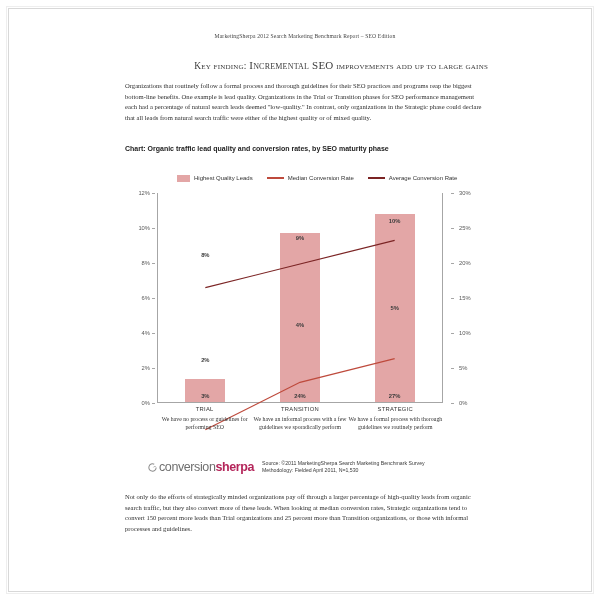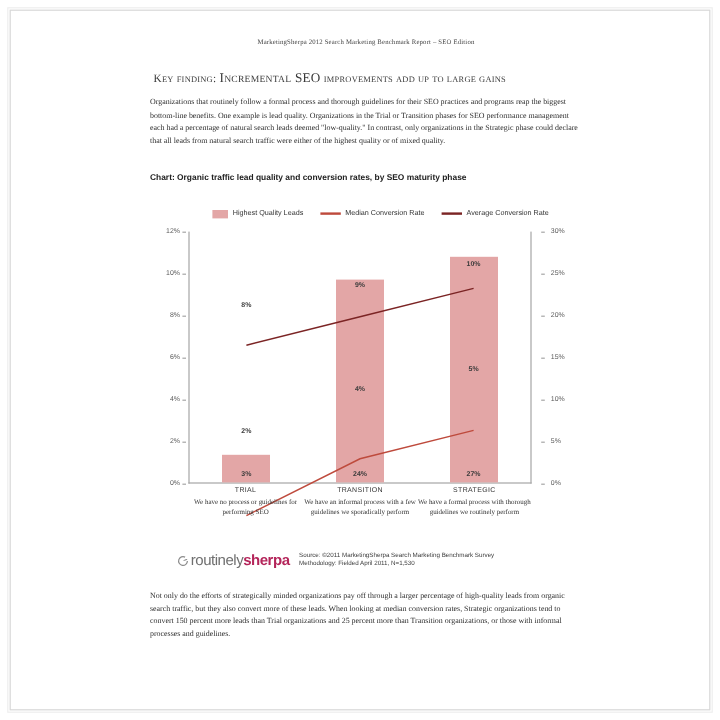--- a/index.html
+++ b/index.html
@@ -19,21 +19,21 @@
 
   .running-head{
     position:absolute;left:0;top:33px;width:360px;text-align:center;
     font-size:5.6px;color:#444;letter-spacing:.15px;
     font-family:"Liberation Serif",serif;
   }
 
   .key-finding{
     position:absolute;left:3px;top:59px;width:360px;
     font-size:10px;color:#3a3a3a;font-variant:small-caps;
-    font-family:"Liberation Serif",serif;letter-spacing:.2px;white-space:nowrap;
+    font-family:"Liberation Serif",serif;letter-spacing:.2px;white-space:nowrap;text-align:right;
   }
   .key-finding .kf-lead{font-size:9.4px;}
   .key-finding .kf-big{font-size:11px;}
 
   .body-para{
     position:absolute;left:0;width:360px;
     font-size:6.6px;line-height:10.6px;color:#2f2f2f;text-align:left;
     font-family:"Liberation Serif",serif;
   }
   #intro-para{top:81px;}
@@ -204,21 +204,21 @@
           <div class="xcat"><span class="cat-name">STRATEGIC</span><span>We have a formal process with thorough guidelines we routinely perform</span></div>
         </div>
     </div>
 
     <div class="source-row">
       <span class="logo">
         <svg class="logo-mark" viewBox="0 0 24 24">
           <path d="M20 12a8 8 0 1 1-4.2-7.03" fill="none" stroke="#8c8c8c" stroke-width="2.2"></path>
           <path d="M12 12c2.6-2.4 5.6-3.6 8-3.4-1.6 1.6-4.4 3-8 3.4z" fill="#8c8c8c"></path>
         </svg>
-        <span class="logo-word"><span>routinely</span><b>sherpa</b></span>
+        <span class="logo-word"><span>conversion</span><b>sherpa</b></span>
       </span>
       <span class="source-text">
         <span>Source:  ©2011 MarketingSherpa Search Marketing Benchmark Survey</span><br>
         <span>Methodology: Fielded April 2011, N=1,530</span>
       </span>
     </div>
 
     <div class="body-para" id="closing-para">Not only do the efforts of strategically minded organizations pay off through a larger percentage of high-quality leads from organic search traffic, but they also convert more of these leads.  When looking at median conversion rates, Strategic organizations tend to convert 150 percent more leads than Trial organizations and 25 percent more than Transition organizations, or those with informal processes and guidelines.</div>
   </div>
 </div>

